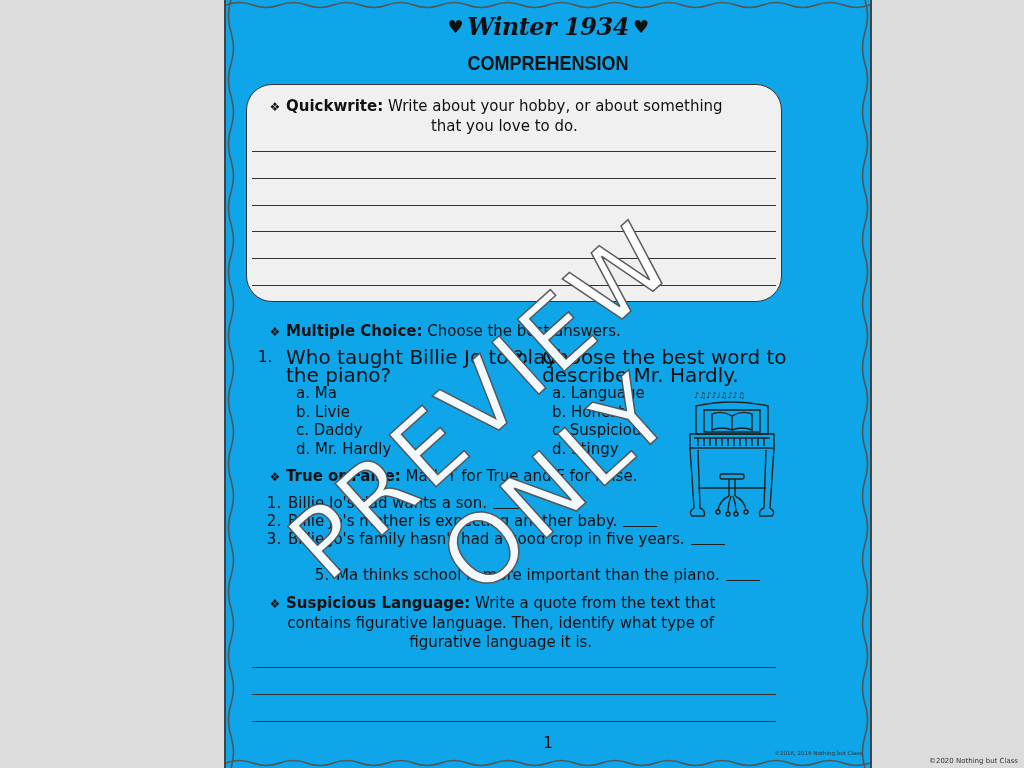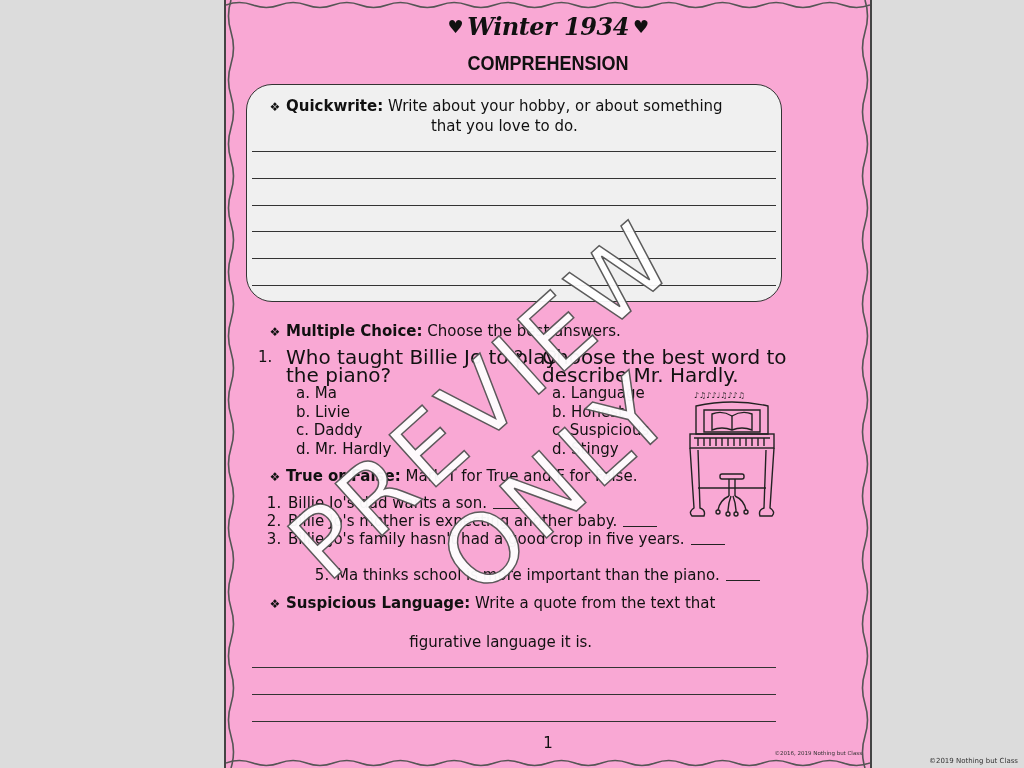--- a/index.html
+++ b/index.html
@@ -1,21 +1,21 @@
 <!DOCTYPE html>
 <html><head>
 <meta charset="utf-8">
 <style>
   html, body { margin:0; padding:0; }
   body {
     width:1024px; height:768px; background:#dcdcdc; position:relative; overflow:hidden;
     font-family:"DejaVu Sans", sans-serif; color:#111;
   }
   .page {
-    position:absolute; left:224px; top:0; width:648px; height:768px; background:#f9a8d4;
+    position:absolute; left:224px; top:0; width:648px; height:768px; background:#0ea5e9;
     box-sizing:border-box;
     border-left:2px solid #444; border-right:2px solid #444;
   }
   
   .vine { position:absolute; }
   .vine.top { left:0; top:0; width:100%; height:10px; }
   .vine.bottom { left:0; bottom:0; width:100%; height:10px; }
   .vine.left { left:0; top:0; width:10px; height:100%; }
   .vine.right { right:0; top:0; width:10px; height:100%; }
 
@@ -156,26 +156,26 @@
   <div class="tf-item" style="left:34px; top:530px;">
     <span style="display:inline-block; width:28px">3.</span><span>Billie Jo's family hasn't had a good crop in five years.</span><span class="blank"></span>
   </div>
   <div class="tf-item" style="left:34px; top:566px;margin-left:48px;">
     <span style="display:inline-block; width:28px">5.</span><span>Ma thinks school is more important than the piano.</span><span class="blank"></span>
   </div>
 
   <div class="section-head" style="left:38px; top:594px;">
     <span class="bullet">❖</span><b>Suspicious Language:</b>
     <span>Write a quote from the text that</span><br>
-    <br>
+    <span style="padding-left:22px">contains figurative language. Then, identify what type of</span><br>
     <span style="padding-left:22px">figurative language it is.</span>
   </div>
   <div class="rule" style="left:26px; width:524px; top:667px;"></div>
   <div class="rule" style="left:26px; width:524px; top:694px;"></div>
   <div class="rule" style="left:26px; width:524px; top:721px;"></div>
 
   <div class="page-num">1</div>
   <div class="copy-small">©2016, 2019 Nothing but Class</div>
 </div>
 
 <div class="watermark">PREVIEW ONLY</div>
 
-<div class="copy-outer">©2019 Nothing but Class</div>
+<div class="copy-outer">©2020 Nothing but Class</div>
 
 </body></html>

